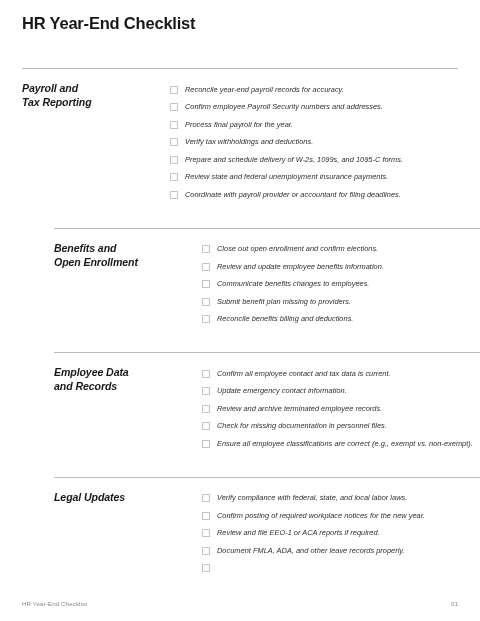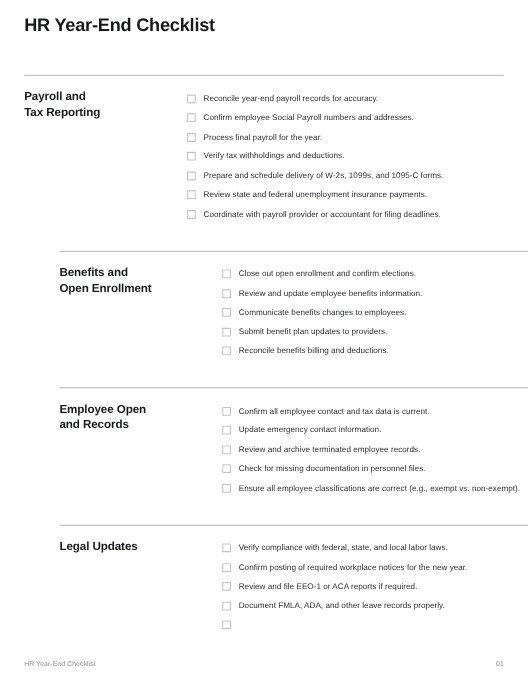--- a/index.html
+++ b/index.html
@@ -34,20 +34,21 @@
   }
   .sections {
     position: absolute;
     left: 22px;
     top: 68px;
     width: 436px;
   }
   .section {
     position: relative;
     width: 100%;
+    font-style: italic;
   }
   .divider {
     width: 100%;
     height: 1px;
     background: #b9bcbf;
     margin: 0;
   }
   .section-body {
     display: flex;
     align-items: flex-start;
@@ -128,21 +129,21 @@
             <span class="hl">Payroll and</span>
             <span class="hl">Tax Reporting</span>
           </div>
           <div class="items">
             <div class="item">
               <span class="checkbox"></span>
               <span class="item-label">Reconcile year-end payroll records for accuracy.</span>
             </div>
             <div class="item">
               <span class="checkbox"></span>
-              <span class="item-label">Confirm employee Social Payroll numbers and addresses.</span>
+              <span class="item-label">Confirm employee Payroll Security numbers and addresses.</span>
             </div>
             <div class="item">
               <span class="checkbox"></span>
               <span class="item-label">Process final payroll for the year.</span>
             </div>
             <div class="item">
               <span class="checkbox"></span>
               <span class="item-label">Verify tax withholdings and deductions.</span>
             </div>
             <div class="item">
@@ -175,34 +176,34 @@
             <div class="item">
               <span class="checkbox"></span>
               <span class="item-label">Review and update employee benefits information.</span>
             </div>
             <div class="item">
               <span class="checkbox"></span>
               <span class="item-label">Communicate benefits changes to employees.</span>
             </div>
             <div class="item">
               <span class="checkbox"></span>
-              <span class="item-label">Submit benefit plan updates to providers.</span>
+              <span class="item-label">Submit benefit plan missing to providers.</span>
             </div>
             <div class="item">
               <span class="checkbox"></span>
               <span class="item-label">Reconcile benefits billing and deductions.</span>
             </div>
           </div>
         </div>
       </div>
       <div class="section s3">
         <div class="divider"></div>
         <div class="section-body">
           <div class="section-heading">
-            <span class="hl">Employee Open</span>
+            <span class="hl">Employee Data</span>
             <span class="hl">and Records</span>
           </div>
           <div class="items">
             <div class="item">
               <span class="checkbox"></span>
               <span class="item-label">Confirm all employee contact and tax data is current.</span>
             </div>
             <div class="item">
               <span class="checkbox"></span>
               <span class="item-label">Update emergency contact information.</span>

